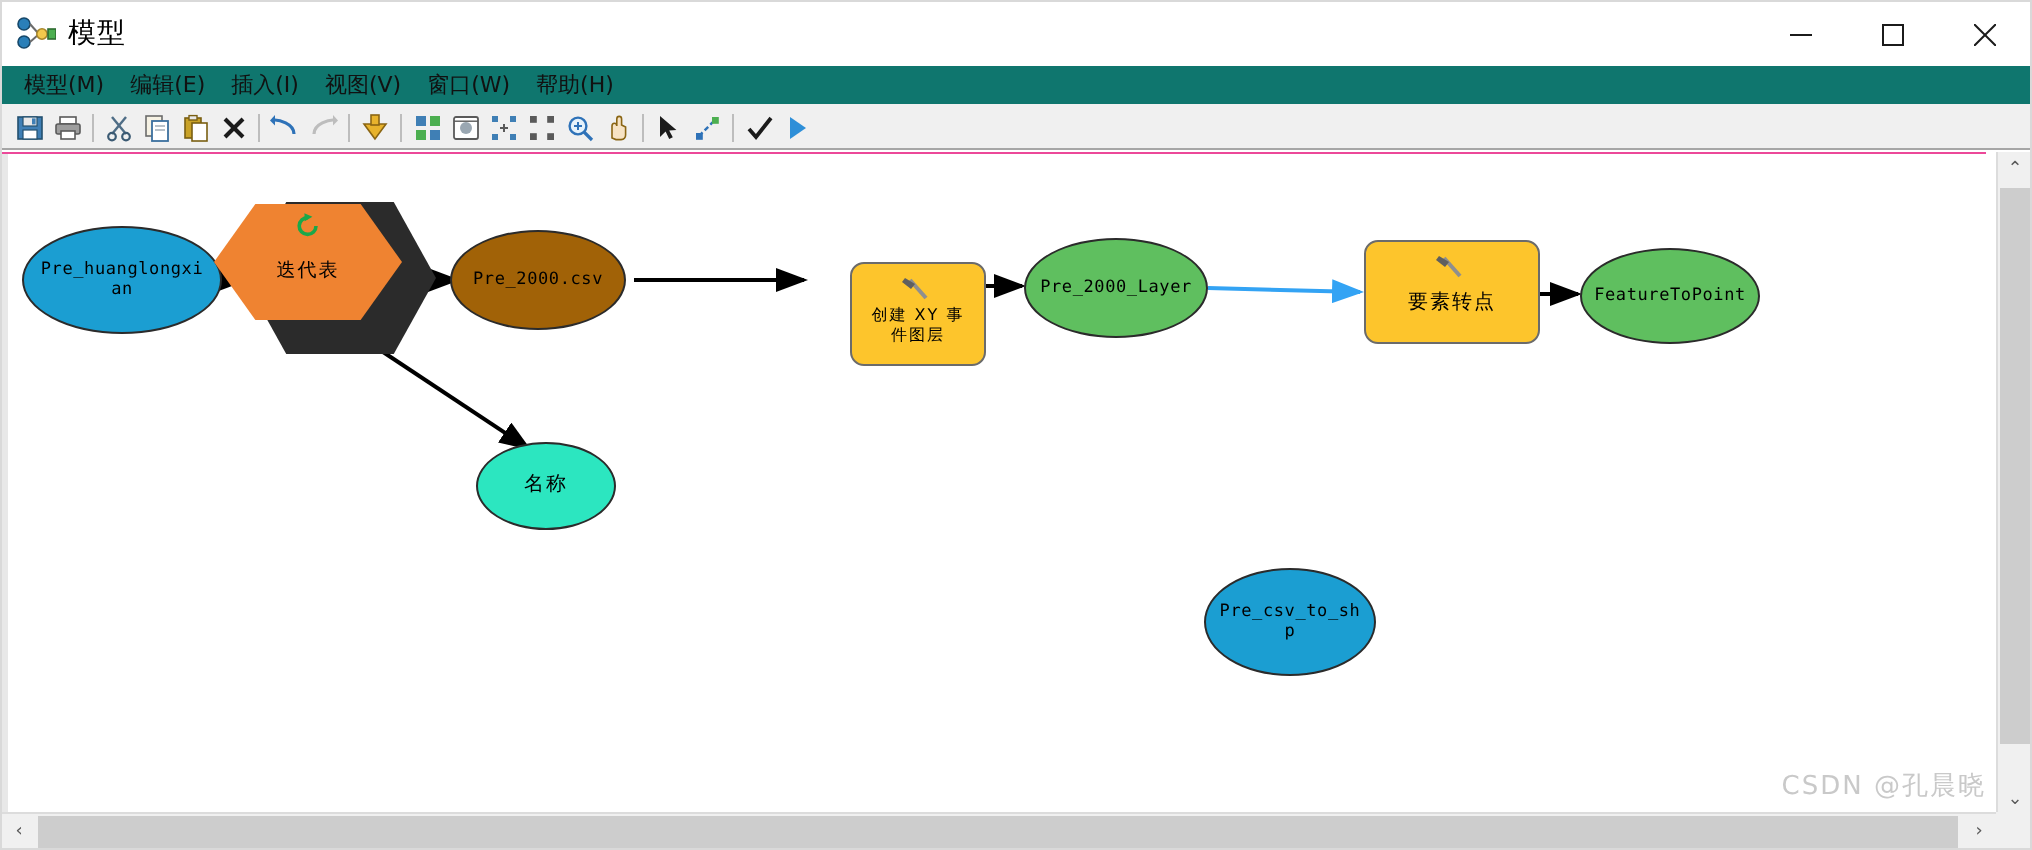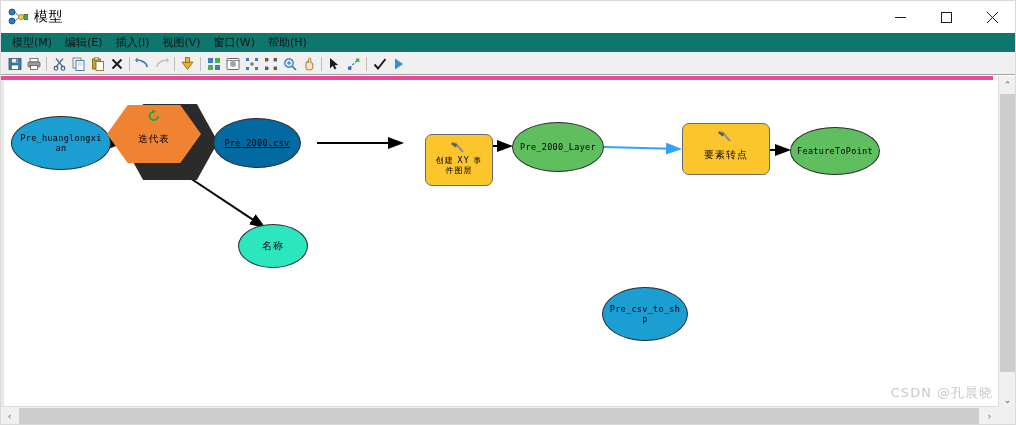--- a/index.html
+++ b/index.html
@@ -104,21 +104,21 @@
     width: 1016px;
     height: 350px;
     background: #ffffff;
   }
   .canvas {
     position: absolute;
     left: 0; top: 0;
     width: 992px;
     height: 332px;
     background: #ffffff;
-    border-top: 4px solid #ec4899;
+    border-top: 1px solid #ec4899;
     overflow: hidden;
   }
   .canvas-edge-left {
     position: absolute;
     left: 0; top: 0; width: 3px; height: 332px;
     background: #e8e8e8;
   }
 
   
   .node {
@@ -473,21 +473,21 @@
       <div class="node hex" style="left:106px; top:25px; width:94px; height:58px; background:#ef8331;">
         <span class="loop-icon">
           <svg width="14" height="14" viewBox="0 0 14 14">
             <path d="M11 7 A4.2 4.2 0 1 1 7 2.8" fill="none" stroke="#1aa84a" stroke-width="1.8"></path>
             <polygon points="5.2,0.6 9.2,2.4 5.4,4.6" fill="#1aa84a"></polygon>
           </svg>
         </span>
         <span class="node-label" style="margin-top:10px;">迭代表</span>
       </div>
 
-      <div class="node ellipse" style="left:212px; top:38px; width:88px; height:50px; background:#0369a1;text-decoration:underline;">
+      <div class="node ellipse" style="left:224px; top:38px; width:88px; height:50px; background:#a16207;">
         <span class="node-label">Pre_2000.csv</span>
       </div>
 
       <div class="node rect" style="left:424px; top:38px; width:68px; height:52px; background:#fdc52c;margin-top:16px;">
         <span class="tool-icon">
           <svg width="18" height="14" viewBox="0 0 18 14">
             <line x1="5" y1="2" x2="13" y2="11" stroke="#8f8f8f" stroke-width="2"></line>
             <path d="M2.5 1 L7.5 4 L5.5 6.5 L1 3 Z" fill="#5f5f5f"></path>
           </svg>
         </span>

